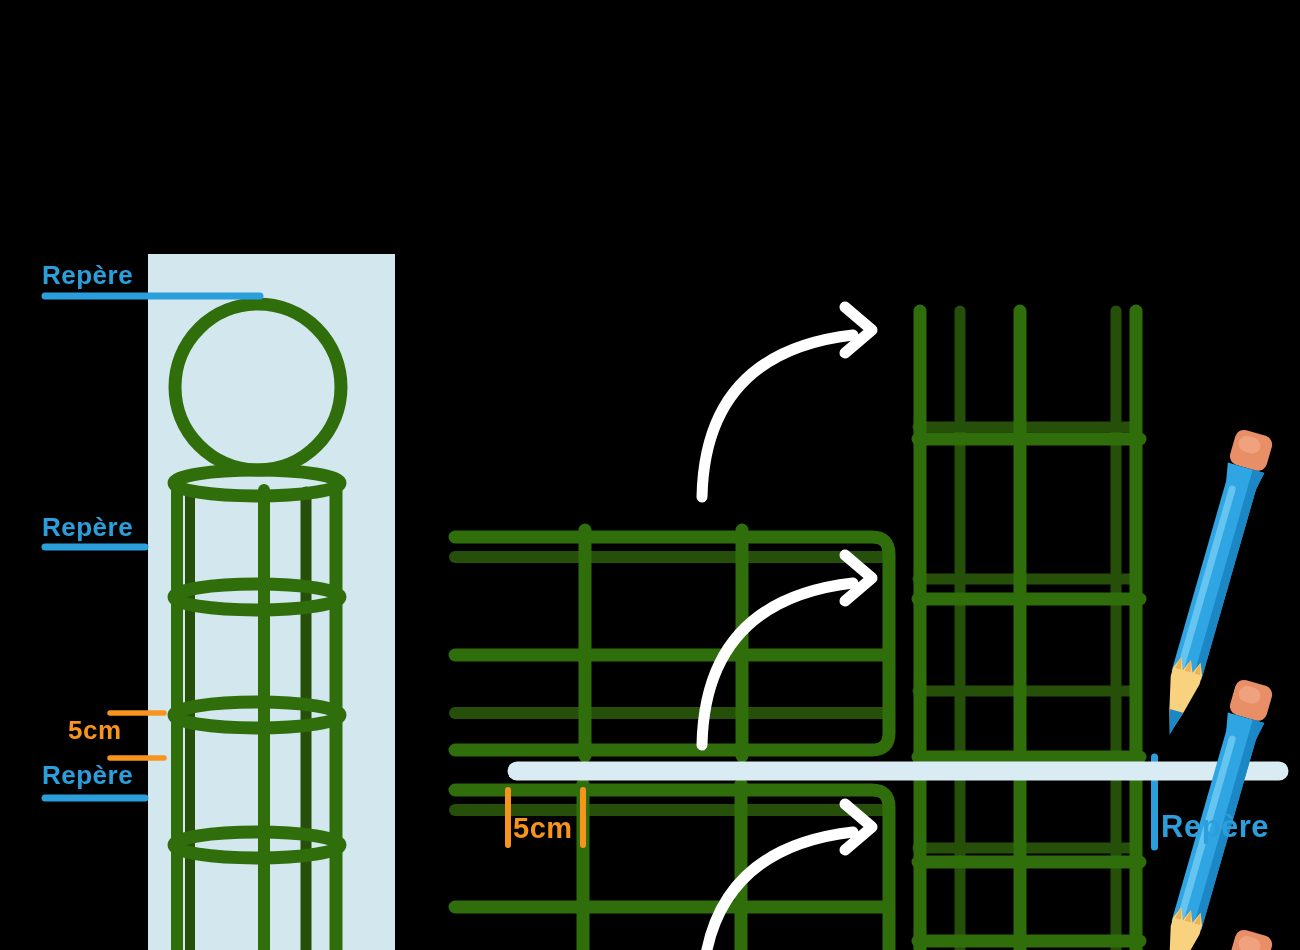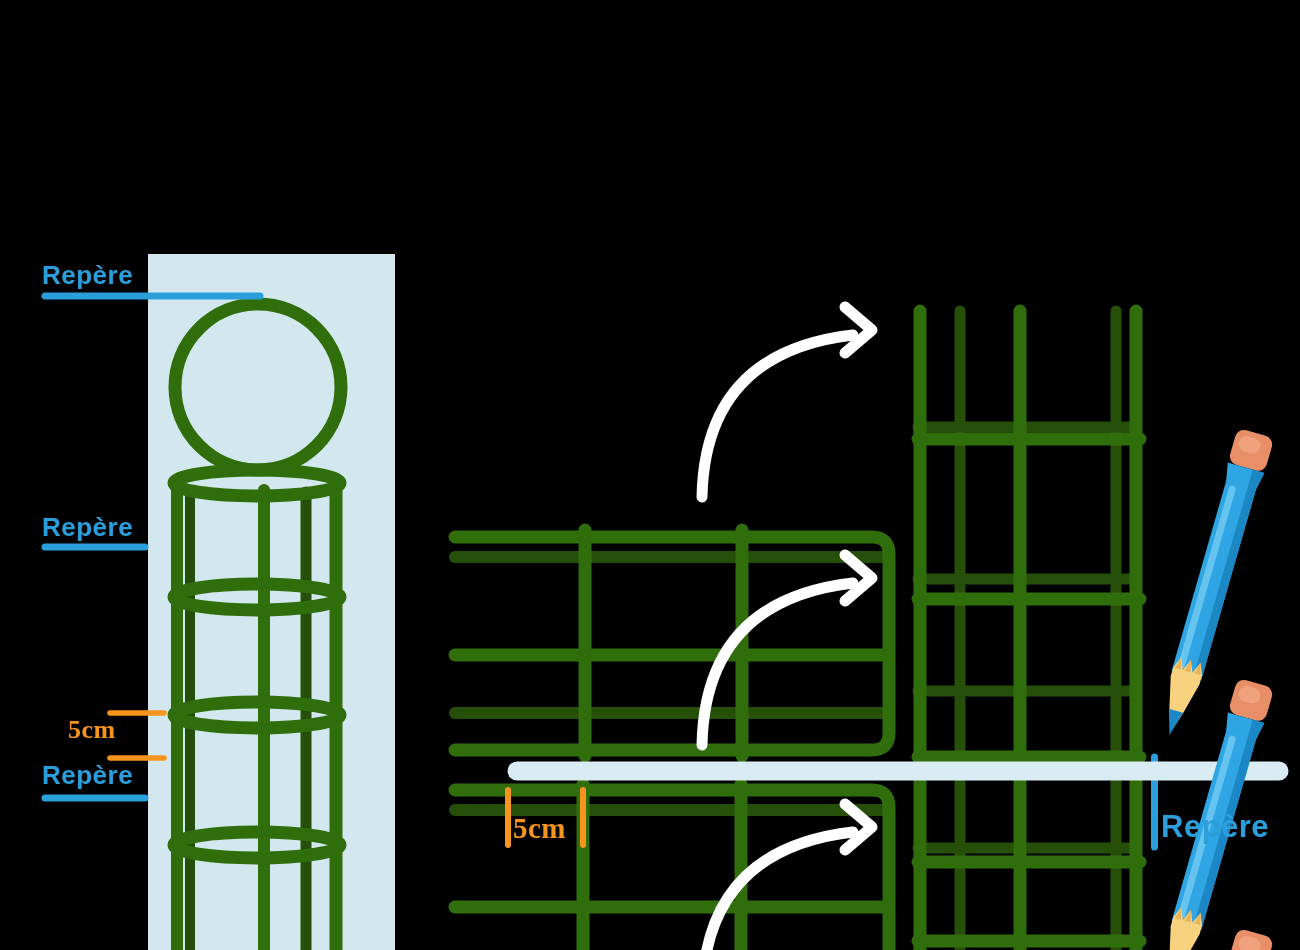--- a/index.html
+++ b/index.html
@@ -38,21 +38,21 @@
   .pDark{fill:var(--pencil-blue-dark,#1b87c4);}
   .pLight{fill:var(--pencil-blue-light,#66c4f0);}
   .pWood{fill:var(--pencil-wood,#f8d27e);}
   .pWoodD{fill:var(--pencil-wood-dark,#edb254);}
   .pEras{fill:var(--pencil-eraser,#e88f67);}
   .pErasL{fill:var(--pencil-eraser-light,#f0a17d);}
   .lbl{
     position:absolute;font-weight:bold;line-height:1;white-space:nowrap;
     color:var(--accent-blue,#2b9fdc);letter-spacing:.5px;
   }
-  .lblO{color:var(--accent-orange,#f7941e);font-family:Liberation Serif, serif;}
+  .lblO{color:var(--accent-orange,#f7941e);}
 </style>
 </head>
 <body>
 
 <div class="stage">
 
   <svg width="1300" height="950" viewBox="0 0 1300 950">
 
     <defs>
       <g id="arrow">

